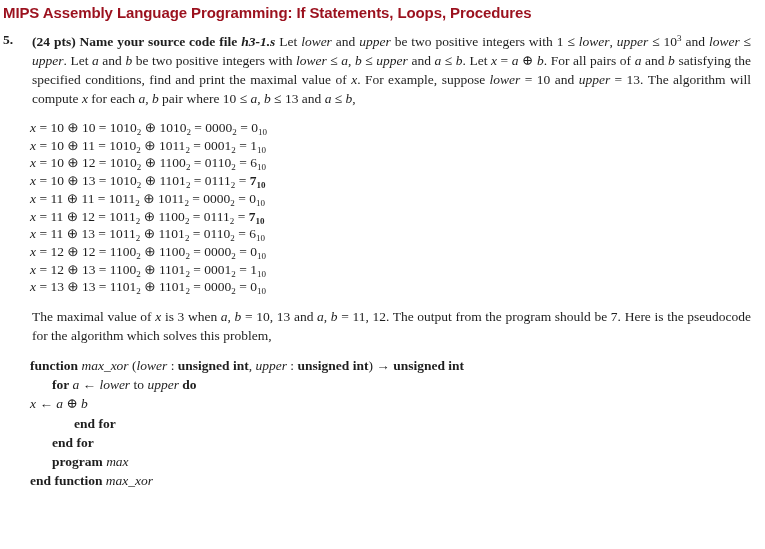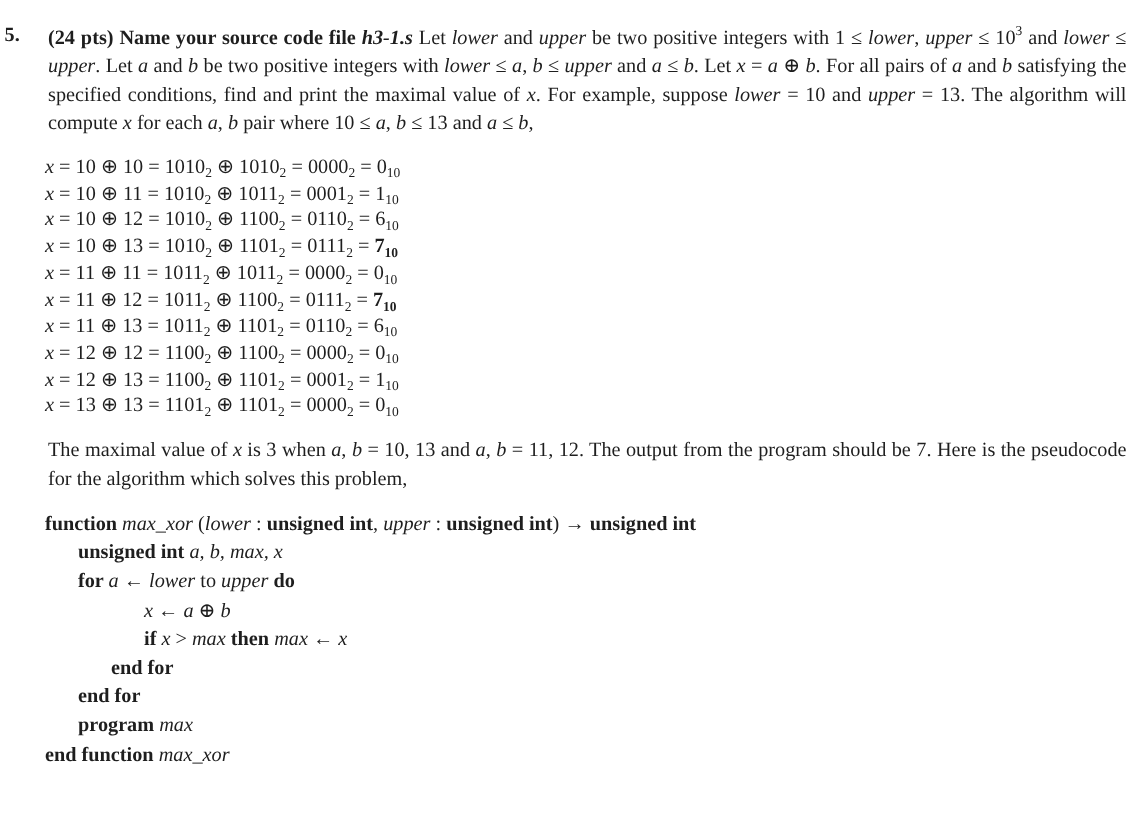--- a/index.html
+++ b/index.html
@@ -22,27 +22,28 @@
   .i{font-style:italic;}
   .bi{font-weight:700;font-style:italic;}
   sup{font-size:9px;line-height:0;}
   sub{font-size:9px;line-height:0;vertical-align:-3px;}
   .eqs{margin:8px 0 7px 9px;line-height:17.7px;}
   .eq-row{white-space:pre-wrap;font-family:Liberation Serif, serif;}
   .code{margin:7px 0 0 9px;line-height:19.2px;}
   .ln{white-space:pre-wrap;}
   .ind1{margin-left:22px;}
   .ind2{margin-left:44px;}
-  .ind3{margin-left:66px;}
+  .ind3{}
 </style>
 </head>
 <body>
 
 <div class="page">
 
+  <div class="title">MIPS Assembly Language Programming: If Statements, Loops, Procedures</div>
 
   <div class="problem">
     <span class="pnum">5.</span>
 
     <div class="para"><span class="b">(24 pts) Name your source code file </span><span class="bi">h3-1.s</span><span> Let </span><span class="i">lower</span><span> and </span><span class="i">upper</span><span> be two positive integers with 1 ≤ </span><span class="i">lower</span><span>, </span><span class="i">upper</span><span> ≤ 10</span><sup>3</sup><span> and </span><span class="i">lower</span><span> ≤ </span><span class="i">upper</span><span>. Let </span><span class="i">a</span><span> and </span><span class="i">b</span><span> be two positive integers with </span><span class="i">lower</span><span> ≤ </span><span class="i">a</span><span>, </span><span class="i">b</span><span> ≤ </span><span class="i">upper</span><span> and </span><span class="i">a</span><span> ≤ </span><span class="i">b</span><span>. Let </span><span class="i">x</span><span> = </span><span class="i">a</span><span> ⊕ </span><span class="i">b</span><span>. For all pairs of </span><span class="i">a</span><span> and </span><span class="i">b</span><span> satisfying the specified conditions, find and print the maximal value of </span><span class="i">x</span><span>. For example, suppose </span><span class="i">lower</span><span> = 10 and </span><span class="i">upper</span><span> = 13. The algorithm will compute </span><span class="i">x</span><span> for each </span><span class="i">a</span><span>, </span><span class="i">b</span><span> pair where 10 ≤ </span><span class="i">a</span><span>, </span><span class="i">b</span><span> ≤ 13 and </span><span class="i">a</span><span> ≤ </span><span class="i">b</span><span>,</span></div>
 
     <div class="eqs">
       <div class="eq-row"><span class="i">x</span><span> = </span><span>10</span><span> ⊕ </span><span>10</span><span> = </span><span>1010</span><sub>2</sub><span> ⊕ </span><span>1010</span><sub>2</sub><span> = </span><span>0000</span><sub>2</sub><span> = </span><span>0</span><sub>10</sub></div>
       <div class="eq-row"><span class="i">x</span><span> = </span><span>10</span><span> ⊕ </span><span>11</span><span> = </span><span>1010</span><sub>2</sub><span> ⊕ </span><span>1011</span><sub>2</sub><span> = </span><span>0001</span><sub>2</sub><span> = </span><span>1</span><sub>10</sub></div>
       <div class="eq-row"><span class="i">x</span><span> = </span><span>10</span><span> ⊕ </span><span>12</span><span> = </span><span>1010</span><sub>2</sub><span> ⊕ </span><span>1100</span><sub>2</sub><span> = </span><span>0110</span><sub>2</sub><span> = </span><span>6</span><sub>10</sub></div>
@@ -52,24 +53,22 @@
       <div class="eq-row"><span class="i">x</span><span> = </span><span>11</span><span> ⊕ </span><span>13</span><span> = </span><span>1011</span><sub>2</sub><span> ⊕ </span><span>1101</span><sub>2</sub><span> = </span><span>0110</span><sub>2</sub><span> = </span><span>6</span><sub>10</sub></div>
       <div class="eq-row"><span class="i">x</span><span> = </span><span>12</span><span> ⊕ </span><span>12</span><span> = </span><span>1100</span><sub>2</sub><span> ⊕ </span><span>1100</span><sub>2</sub><span> = </span><span>0000</span><sub>2</sub><span> = </span><span>0</span><sub>10</sub></div>
       <div class="eq-row"><span class="i">x</span><span> = </span><span>12</span><span> ⊕ </span><span>13</span><span> = </span><span>1100</span><sub>2</sub><span> ⊕ </span><span>1101</span><sub>2</sub><span> = </span><span>0001</span><sub>2</sub><span> = </span><span>1</span><sub>10</sub></div>
       <div class="eq-row"><span class="i">x</span><span> = </span><span>13</span><span> ⊕ </span><span>13</span><span> = </span><span>1101</span><sub>2</sub><span> ⊕ </span><span>1101</span><sub>2</sub><span> = </span><span>0000</span><sub>2</sub><span> = </span><span>0</span><sub>10</sub></div>
     </div>
 
     <div class="para"><span>The maximal value of </span><span class="i">x</span><span> is 3 when </span><span class="i">a</span><span>, </span><span class="i">b</span><span> = 10, 13 and </span><span class="i">a</span><span>, </span><span class="i">b</span><span> = 11, 12. The output from the program should be 7. Here is the pseudocode for the algorithm which solves this problem,</span></div>
 
     <div class="code">
       <div class="ln"><span class="b">function </span><span class="i">max_xor</span><span> (</span><span class="i">lower</span><span> : </span><span class="b">unsigned int</span><span>, </span><span class="i">upper</span><span> : </span><span class="b">unsigned int</span><span>) → </span><span class="b">unsigned int</span></div>
-      <div class="ln ind1"><span class="b">unsigned int </span><span class="i">a, b, max, x</span></div>
       <div class="ln ind1"><span class="b">for </span><span class="i">a</span><span> ← </span><span class="i">lower</span><span> to </span><span class="i">upper</span><span> </span><span class="b">do</span></div>
       <div class="ln ind3"><span class="i">x</span><span> ← </span><span class="i">a</span><span> ⊕ </span><span class="i">b</span></div>
-      <div class="ln ind3"><span class="b">if </span><span class="i">x</span><span> &gt; </span><span class="i">max</span><span class="b"> then </span><span class="i">max</span><span> ← </span><span class="i">x</span></div>
       <div class="ln ind2"><span class="b">end for</span></div>
       <div class="ln ind1"><span class="b">end for</span></div>
       <div class="ln ind1"><span class="b">program </span><span class="i">max</span></div>
       <div class="ln"><span class="b">end function </span><span class="i">max_xor</span></div>
     </div>
 
   </div>
 </div>
 
 </body></html>

